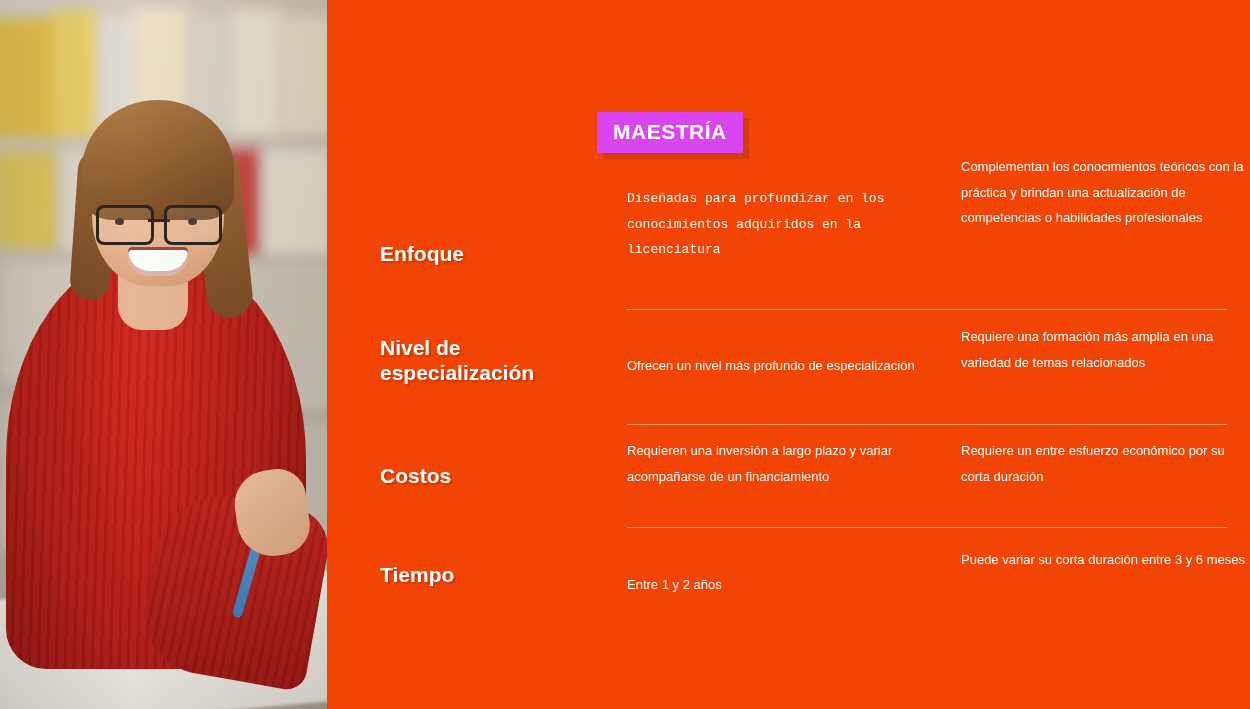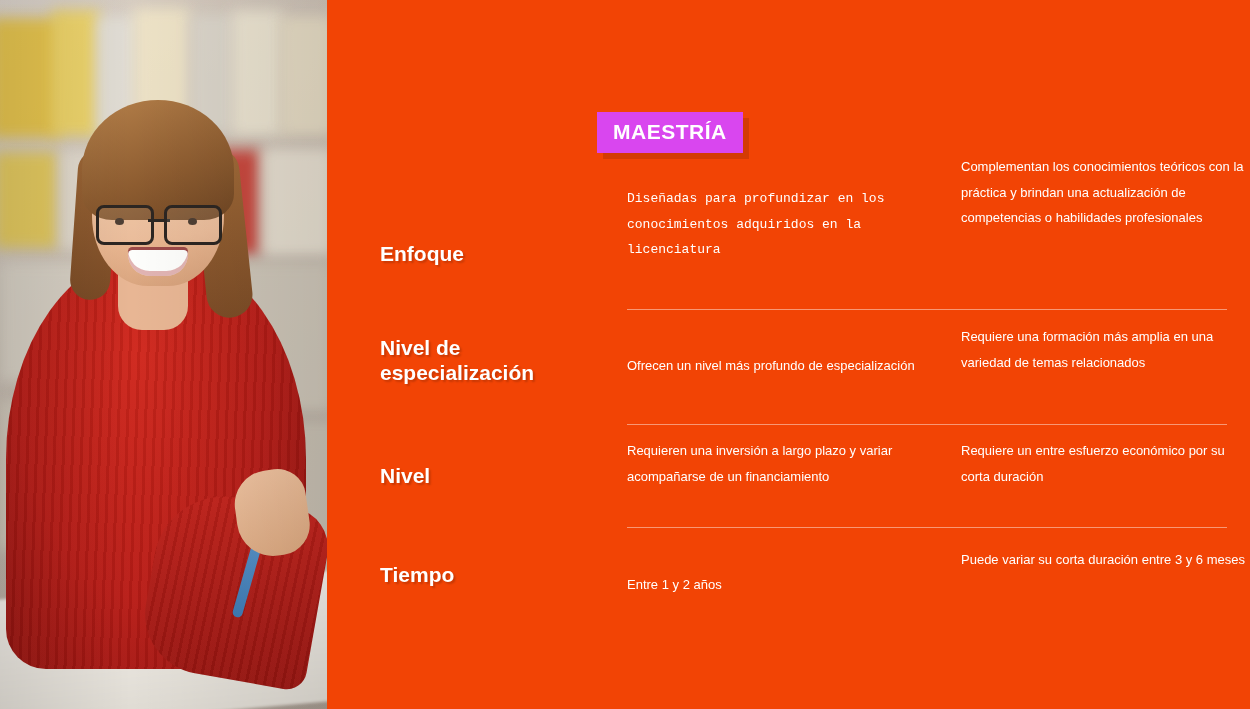--- a/index.html
+++ b/index.html
@@ -369,21 +369,21 @@
     </div>
 
     <div class="row" id="row-nivel">
       <div class="row-label" style="top:10px">Nivel de especialización</div>
       <div class="cell a" style="top:28px">Ofrecen un nivel más profundo de especialización</div>
       <div class="cell b" style="top:-1px">Requiere una formación más amplia en una variedad de temas relacionados</div>
       <div class="divider" style="top:99px"></div>
     </div>
 
     <div class="row" id="row-costos">
-      <div class="row-label" style="top:31px">Nivel</div>
+      <div class="row-label" style="top:31px">Costos</div>
       <div class="cell a" style="top:6px">Requieren una inversión a largo plazo y variar acompañarse de un financiamiento</div>
       <div class="cell b" style="top:6px"> Requiere un entre esfuerzo económico por su corta duración</div>
       <div class="divider" style="top:95px"></div>
     </div>
 
     <div class="row" id="row-tiempo">
       <div class="row-label" style="top:10px">Tiempo</div>
       <div class="cell a" style="top:20px">Entre 1 y 2 años</div>
       <div class="cell b" style="top:-5px">Puede variar su corta duración entre 3 y 6 meses</div>
     </div>

